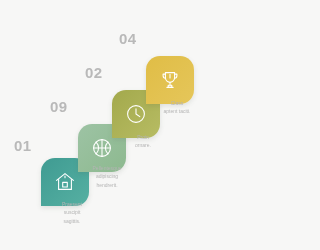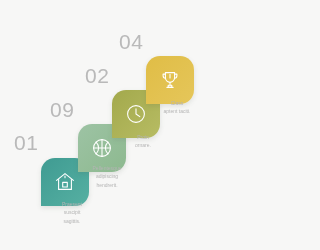--- a/index.html
+++ b/index.html
@@ -45,28 +45,28 @@
 
   
   .step-1 .step-card { left: 41px;  top: 158px; }
   .step-2 .step-card { left: 78px;  top: 124px; }
   .step-3 .step-card { left: 112px; top: 90px;  }
   .step-4 .step-card { left: 146px; top: 56px;  }
 
   
   .step-number {
     position: absolute;
-    font-size: 21px;
+    font-size: 15px;
     letter-spacing: 0.5px;
     color: #b9b9b9;
-    font-weight: 400;
+    font-weight: 700;
     line-height: 1;
     white-space: nowrap;
   }
-  .step-1 .step-number { left: 14px;  top: 132px; }
+  .step-1 .step-number { left: 14px;  top: 138px; }
   .step-2 .step-number { left: 50px;  top: 99px;  }
   .step-3 .step-number { left: 85px;  top: 65px;  }
   .step-4 .step-number { left: 119px; top: 31px;  }
 
   
   .step-caption {
     position: absolute;
     width: 52px;
     font-size: 5px;
     line-height: 1.65;

